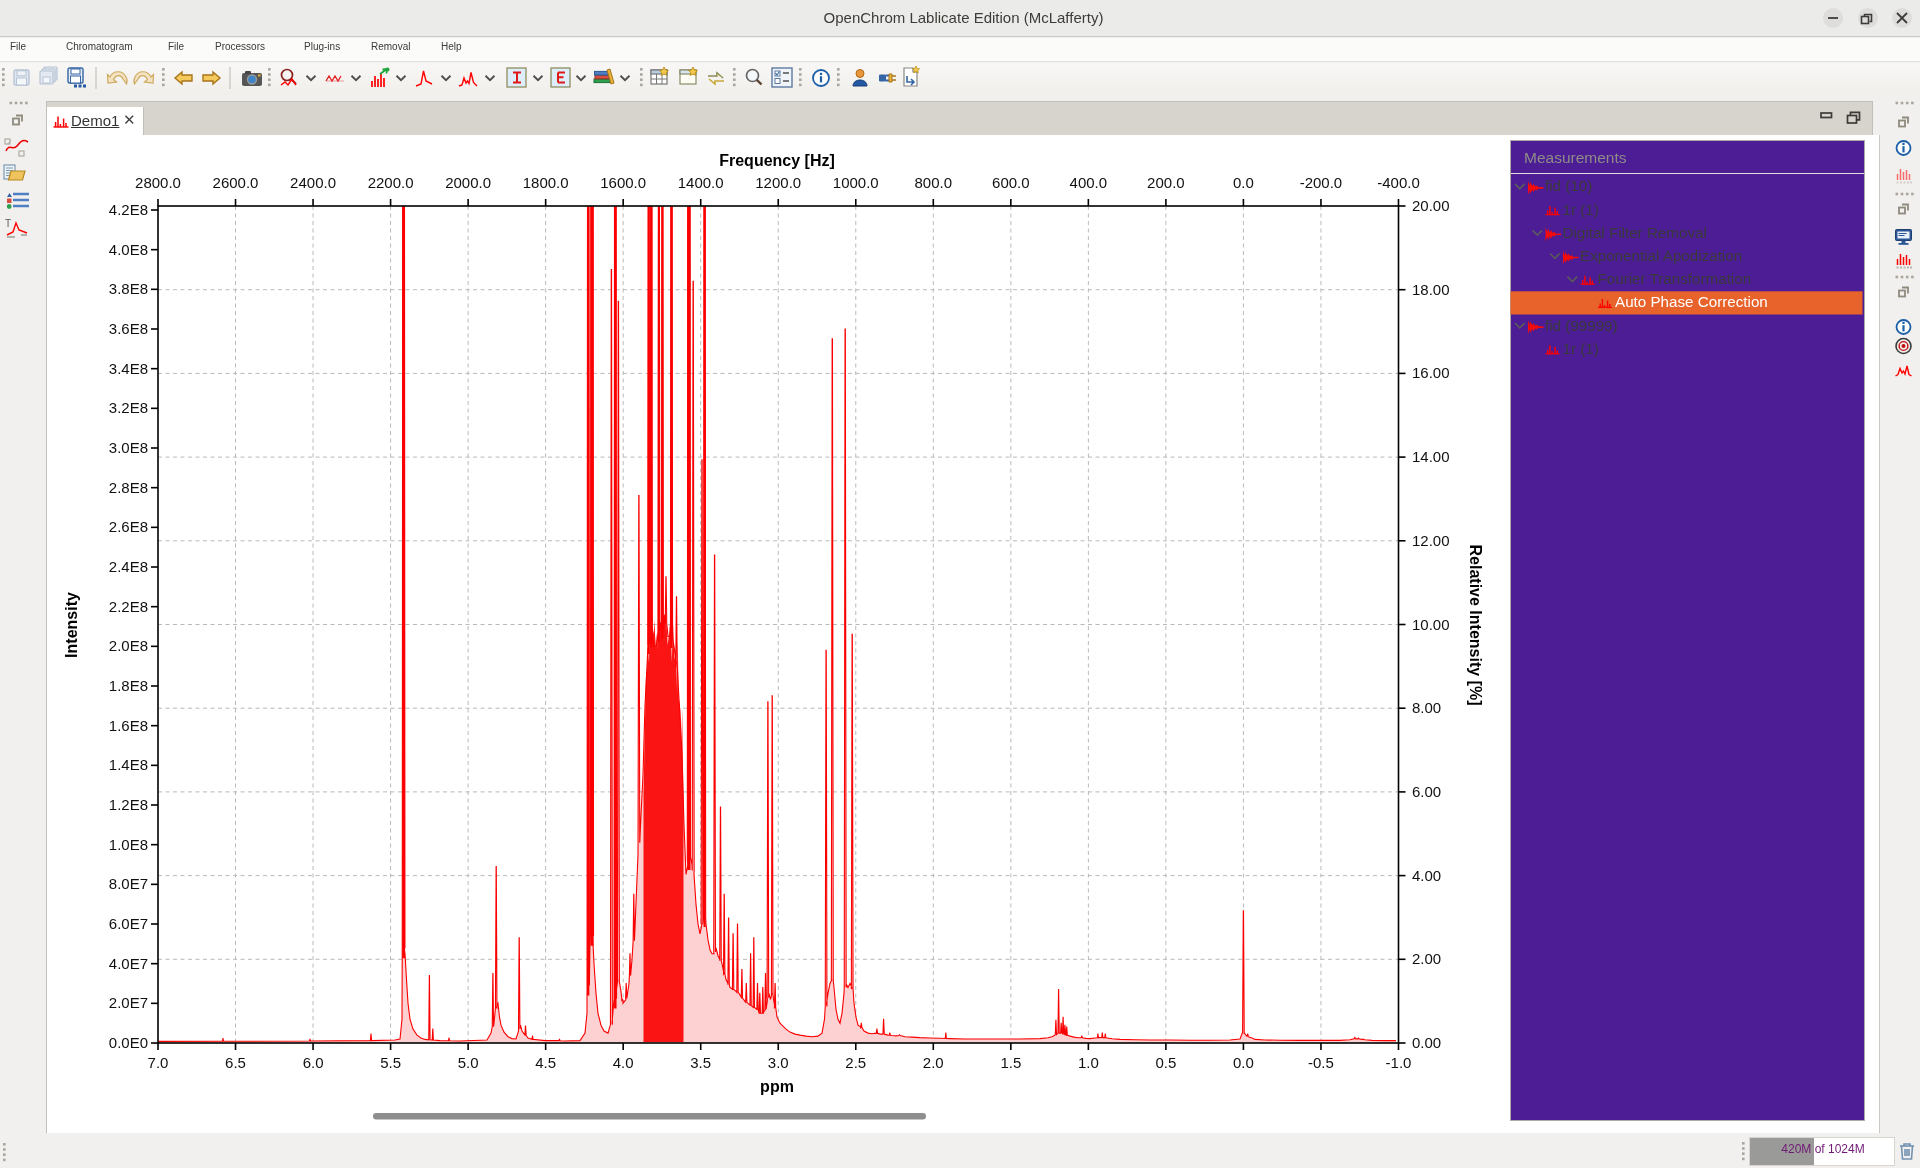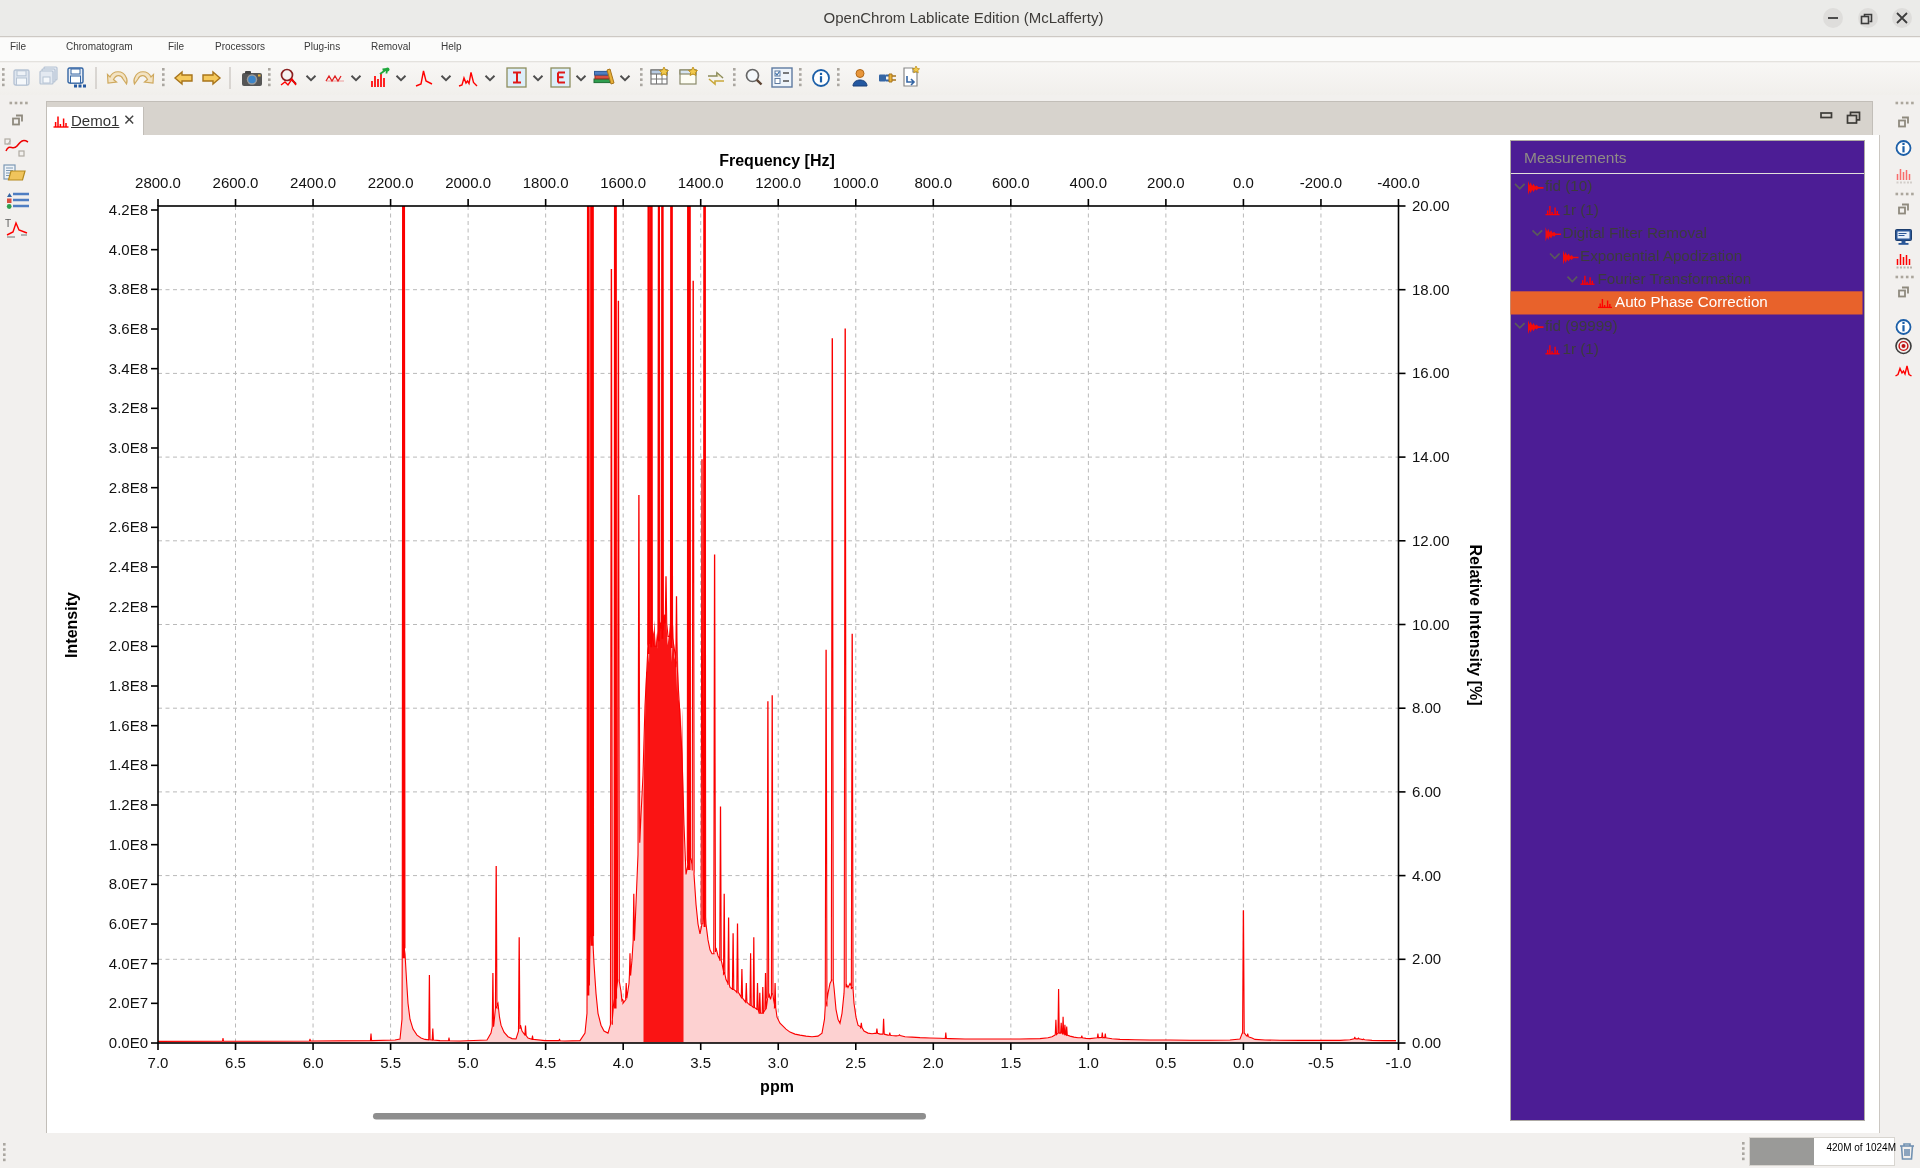--- a/index.html
+++ b/index.html
@@ -16,21 +16,21 @@
 #tab .lbl { position:absolute; left:24px; top:5px; font-size:15px; color:#333;text-decoration:underline; }
 #tab .x { position:absolute; left:76px; top:4px; font-size:15px; color:#444; }
 #tab .ic { position:absolute; left:6px; top:7px; }
 #mpanel { position:absolute; left:1510px; top:140px; width:355px; height:981px; background:#4c1d95; border:1px solid #aeaaa5; }
 #mpanel .hd { position:absolute; left:13px; top:8px; font-size:15.5px; color:#8f8b86; }
 #mpanel .sep { position:absolute; left:0px; top:32px; width:353px; border-top:1px solid #e2dfdb; }
 #statusbar { position:absolute; left:0; top:1134px; width:1920px; height:30px; background:#fde047; border-top:1px solid #c9c5c0;margin-top:48px; }
 #statusbar .msg { position:absolute; left:30px; top:8px; font-size:15px; color:#3c3c3c; }
 #mem { position:absolute; left:1749px; top:1137px; width:146px; height:29px; background:#fff; border:1px solid #d8d5d0; }
 #mem .fill { position:absolute; left:0; top:0; width:64px; height:27px; background:#9a9a98; }
-#mem .txt { position:absolute; left:0; top:4px; width:146px; text-align:right; font-size:10px; color:#000000; }
+#mem .txt { position:absolute; left:0; top:4px; width:146px; text-align:center; font-size:12px; color:#701a75; }
 svg text { font-family:"Liberation Sans", sans-serif; }
 </style></head>
 <body>
 <div id="titlebar">
   <div class="t">OpenChrom Lablicate Edition (McLafferty)</div>
   <div class="wbtn" style="left:1823px"></div>
   <div class="wbtn" style="left:1858px"></div>
   <div class="wbtn" style="left:1892px"></div>
   <svg class="abs" style="left:1823px;top:8px" width="89" height="20">
     <path d="M5,10 h10" stroke="#3c3c3c" stroke-width="1.8"></path>

